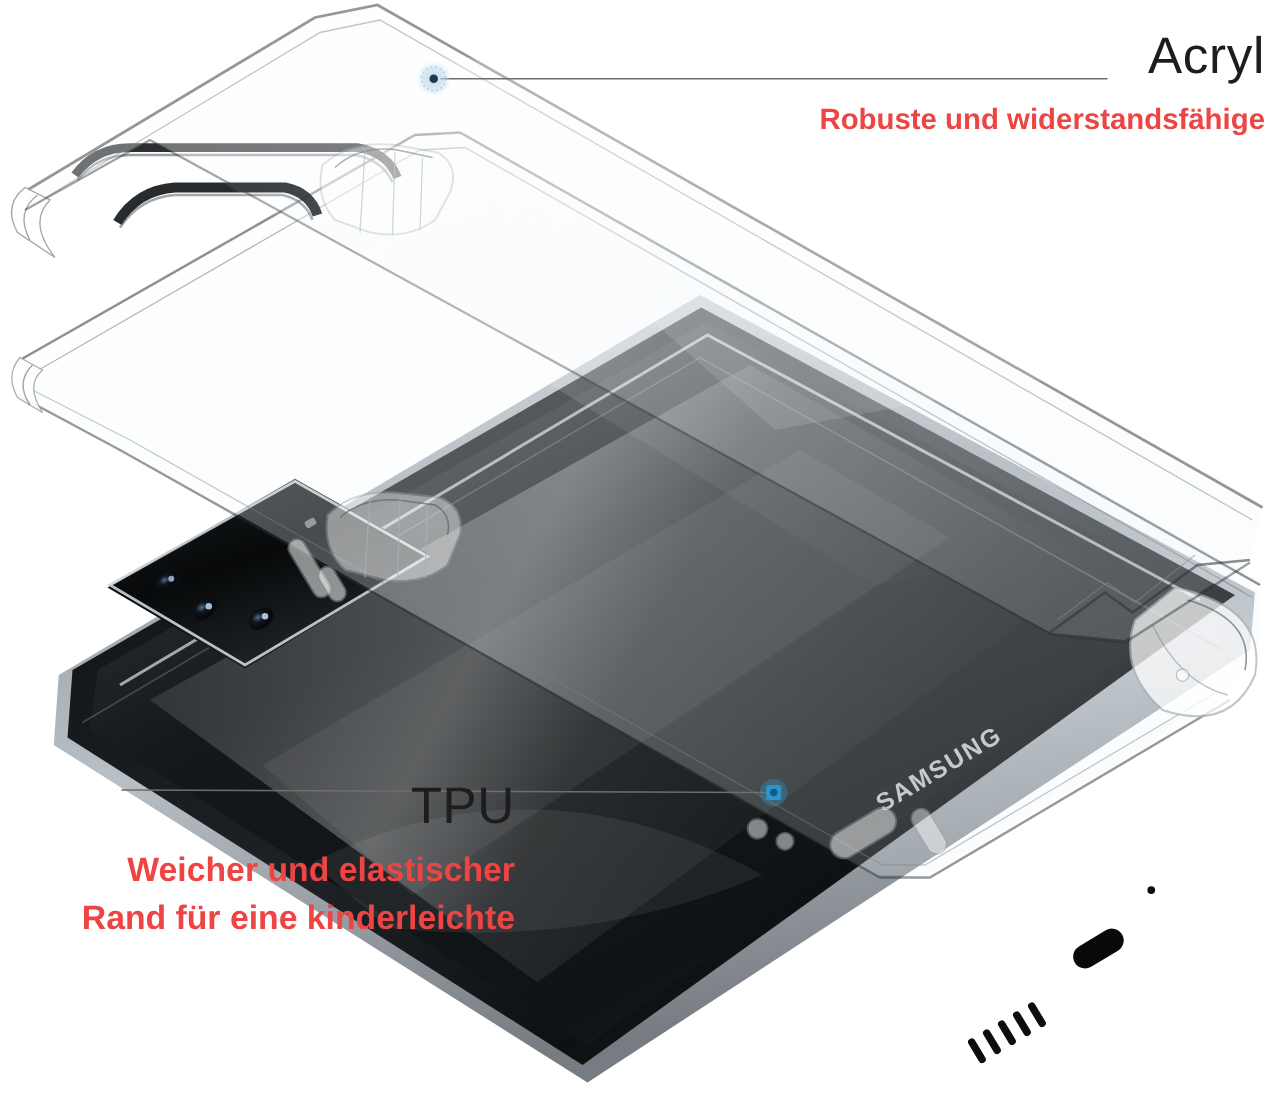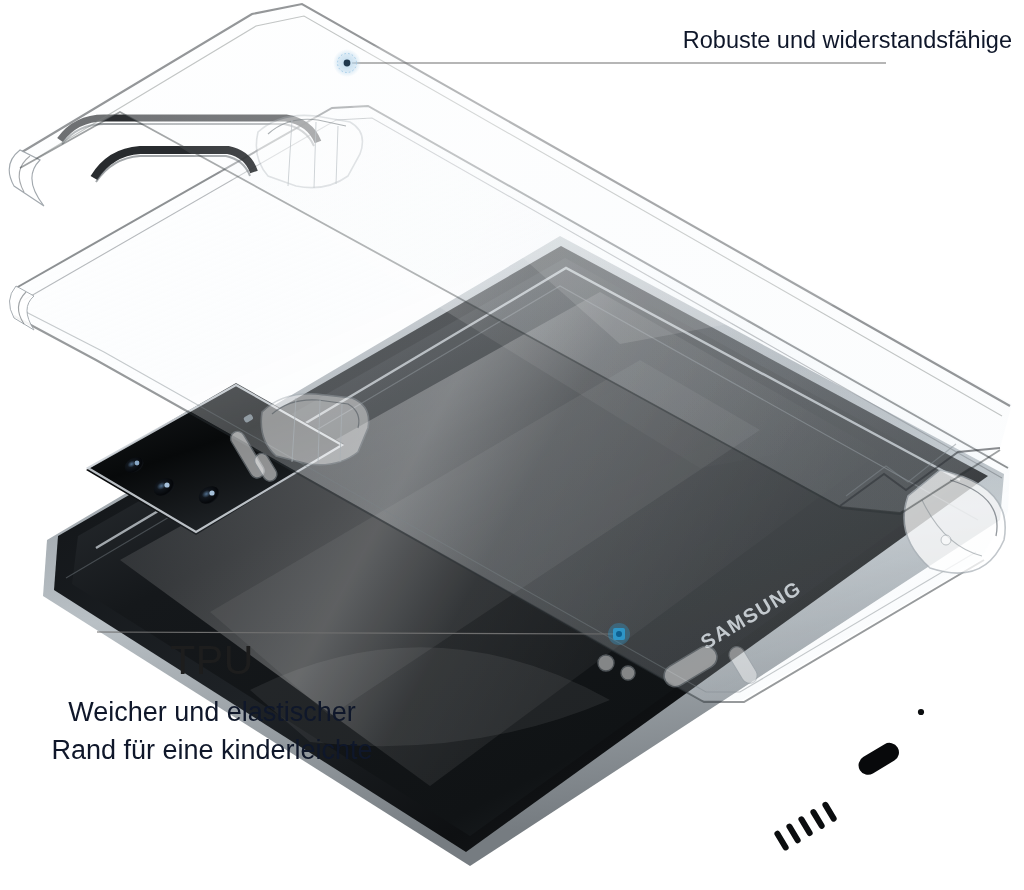--- a/index.html
+++ b/index.html
@@ -20,33 +20,33 @@
   
   .callout{position:absolute;}
   .callout .title{
     font-weight:400;
     letter-spacing:.5px;
     color:#1d1d1d;
     line-height:1;
     white-space:nowrap;
   }
   .callout .body{
-    color:#0f172a;
-    font-weight:400;
+    color:#ef4444;
+    font-weight:700;
     line-height:1.42;
   }
 
   #callout-acryl{
     top:24px; right:12px; width:400px; text-align:right;
   }
   #callout-acryl .title{font-size:41px; margin:0 0 14px 0;}
   #callout-acryl .body{font-size:23.5px;}
 
   #callout-tpu{
-    top:640px; left:12px; width:400px; text-align:center;
+    top:624px; left:12px; width:400px; text-align:right;
   }
   #callout-tpu .title{font-size:41px; margin:0 0 12px 0;}
   #callout-tpu .body{font-size:27px;}
 
   .sr{position:absolute;width:1px;height:1px;overflow:hidden;clip:rect(0 0 0 0);}
 </style>
 </head>
 <body>
 
 <div id="stage">
@@ -256,20 +256,21 @@
       <line x1="97" y1="632" x2="614" y2="634" stroke="#6e6e6e" stroke-width="1.2"></line>
       <g>
         <circle cx="619" cy="634" r="11" fill="#2aa6e0" opacity="0.30"></circle>
         <rect x="613" y="628" width="12" height="12" rx="2" fill="#2aa6e0" opacity="0.75"></rect>
         <circle cx="619" cy="634" r="3" fill="#0d5f8f"></circle>
       </g>
     </g>
   </svg>
 
   <div class="callout" id="callout-acryl">
+    <div class="title">Acryl</div>
     <div class="body">
       <div>Robuste und widerstandsfähige</div>
     </div>
   </div>
 
   <div class="callout" id="callout-tpu">
     <div class="title">TPU</div>
     <div class="body">
       <div>Weicher und elastischer</div>
       <div>Rand für eine kinderleichte</div>

